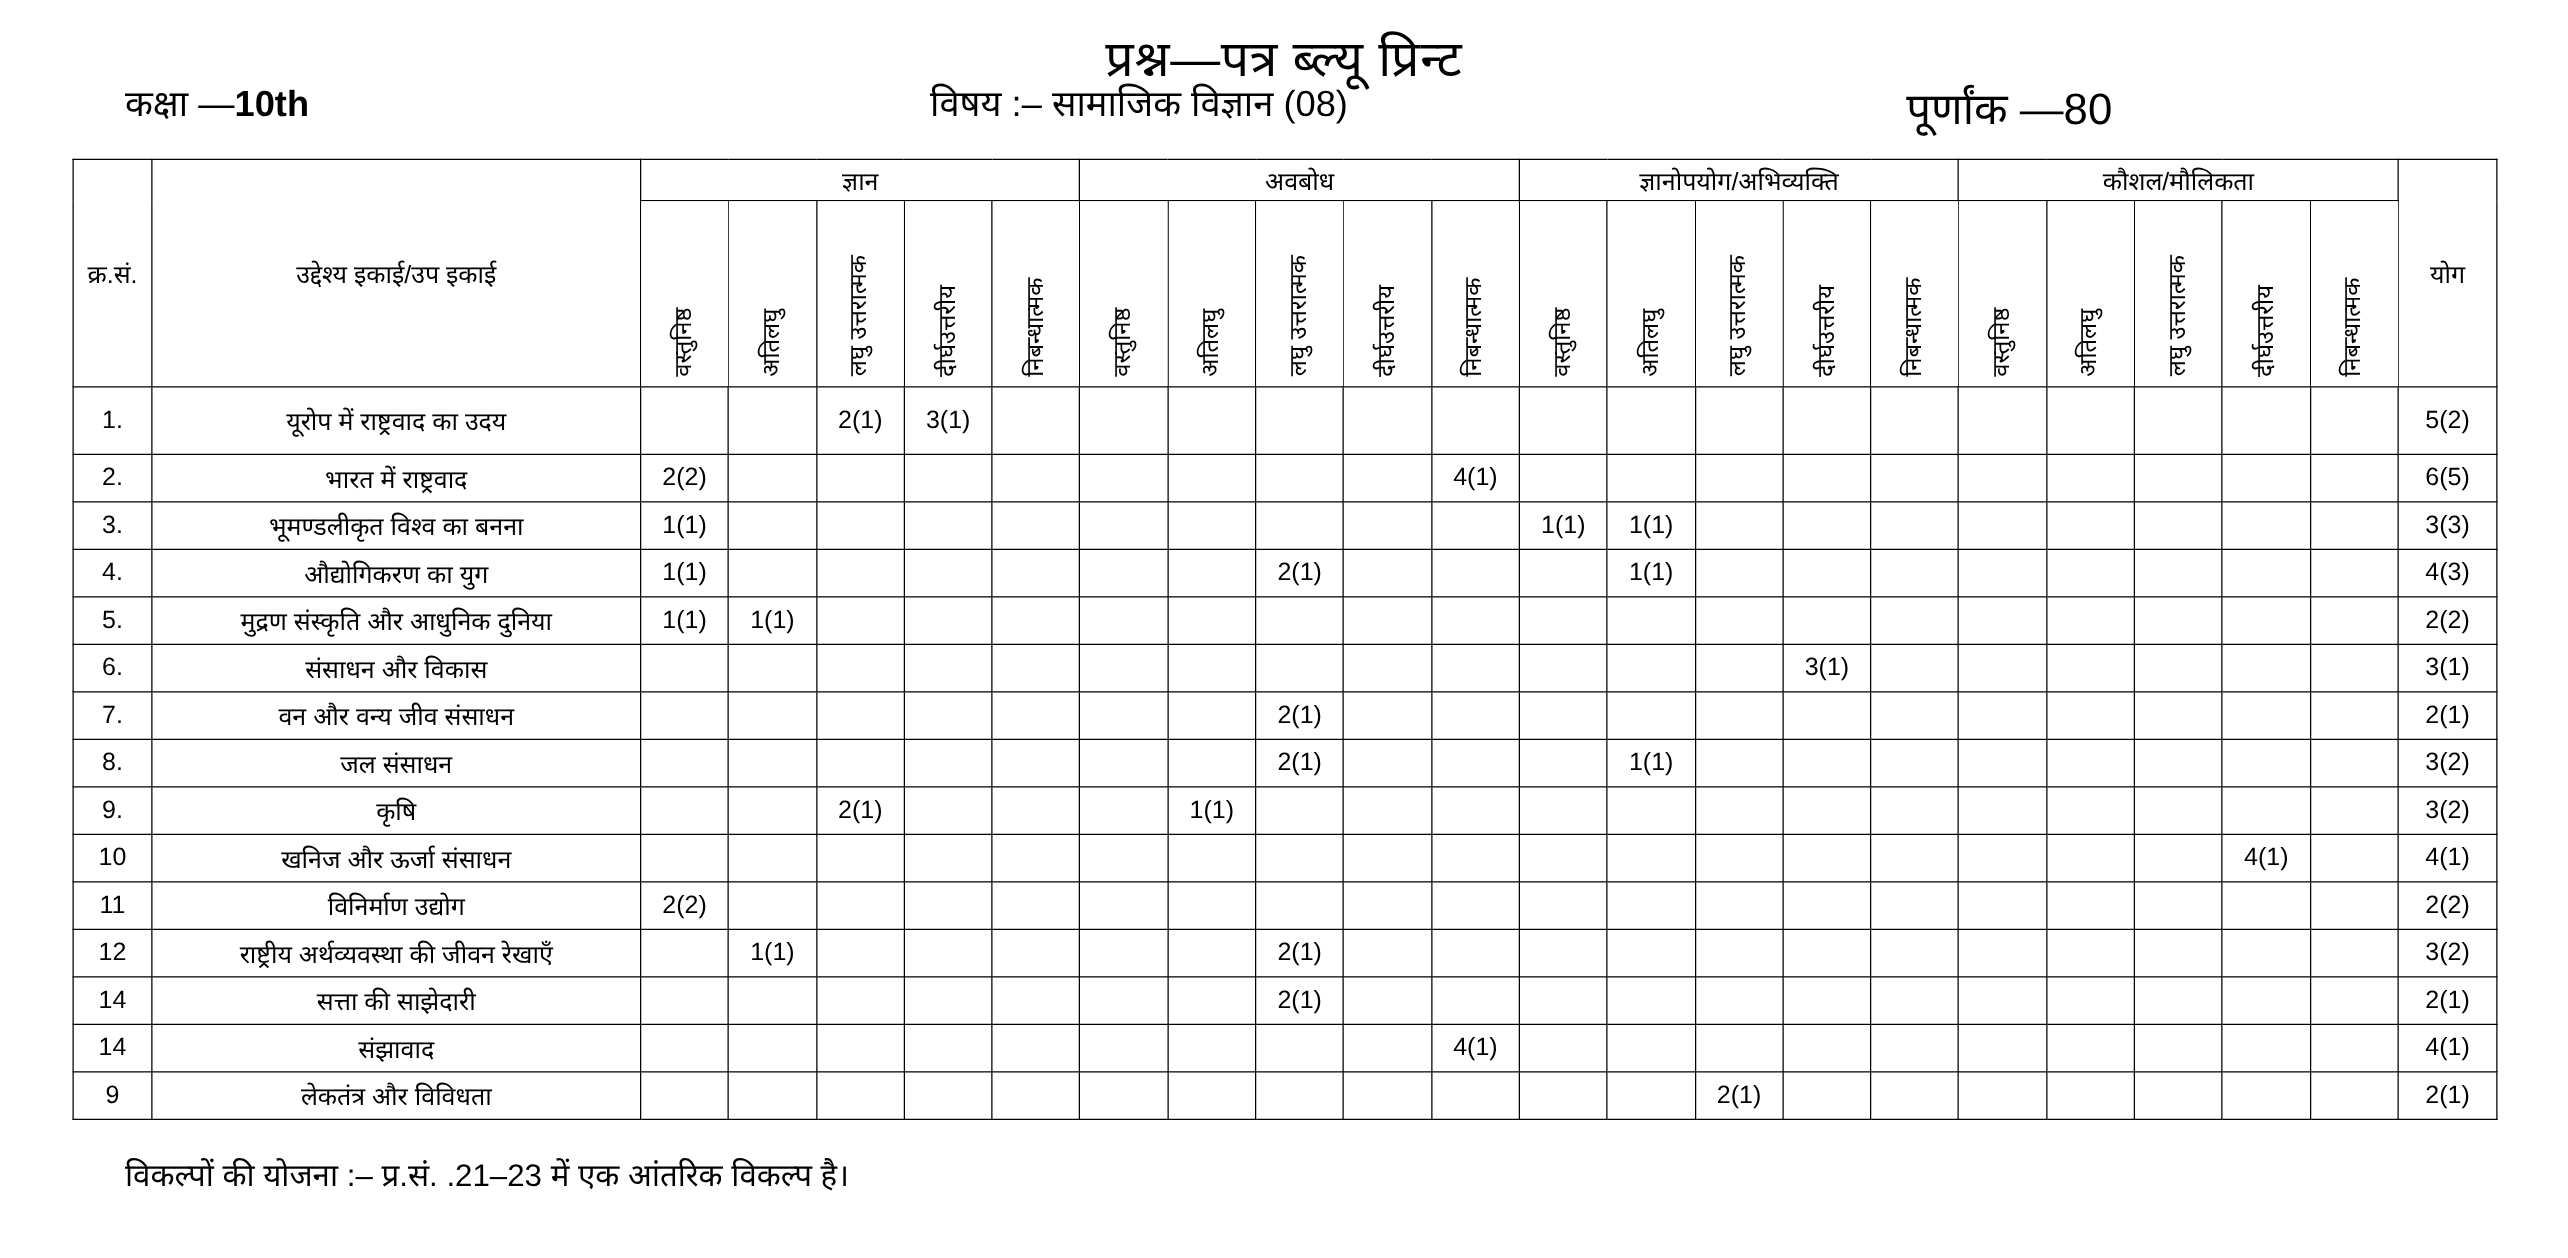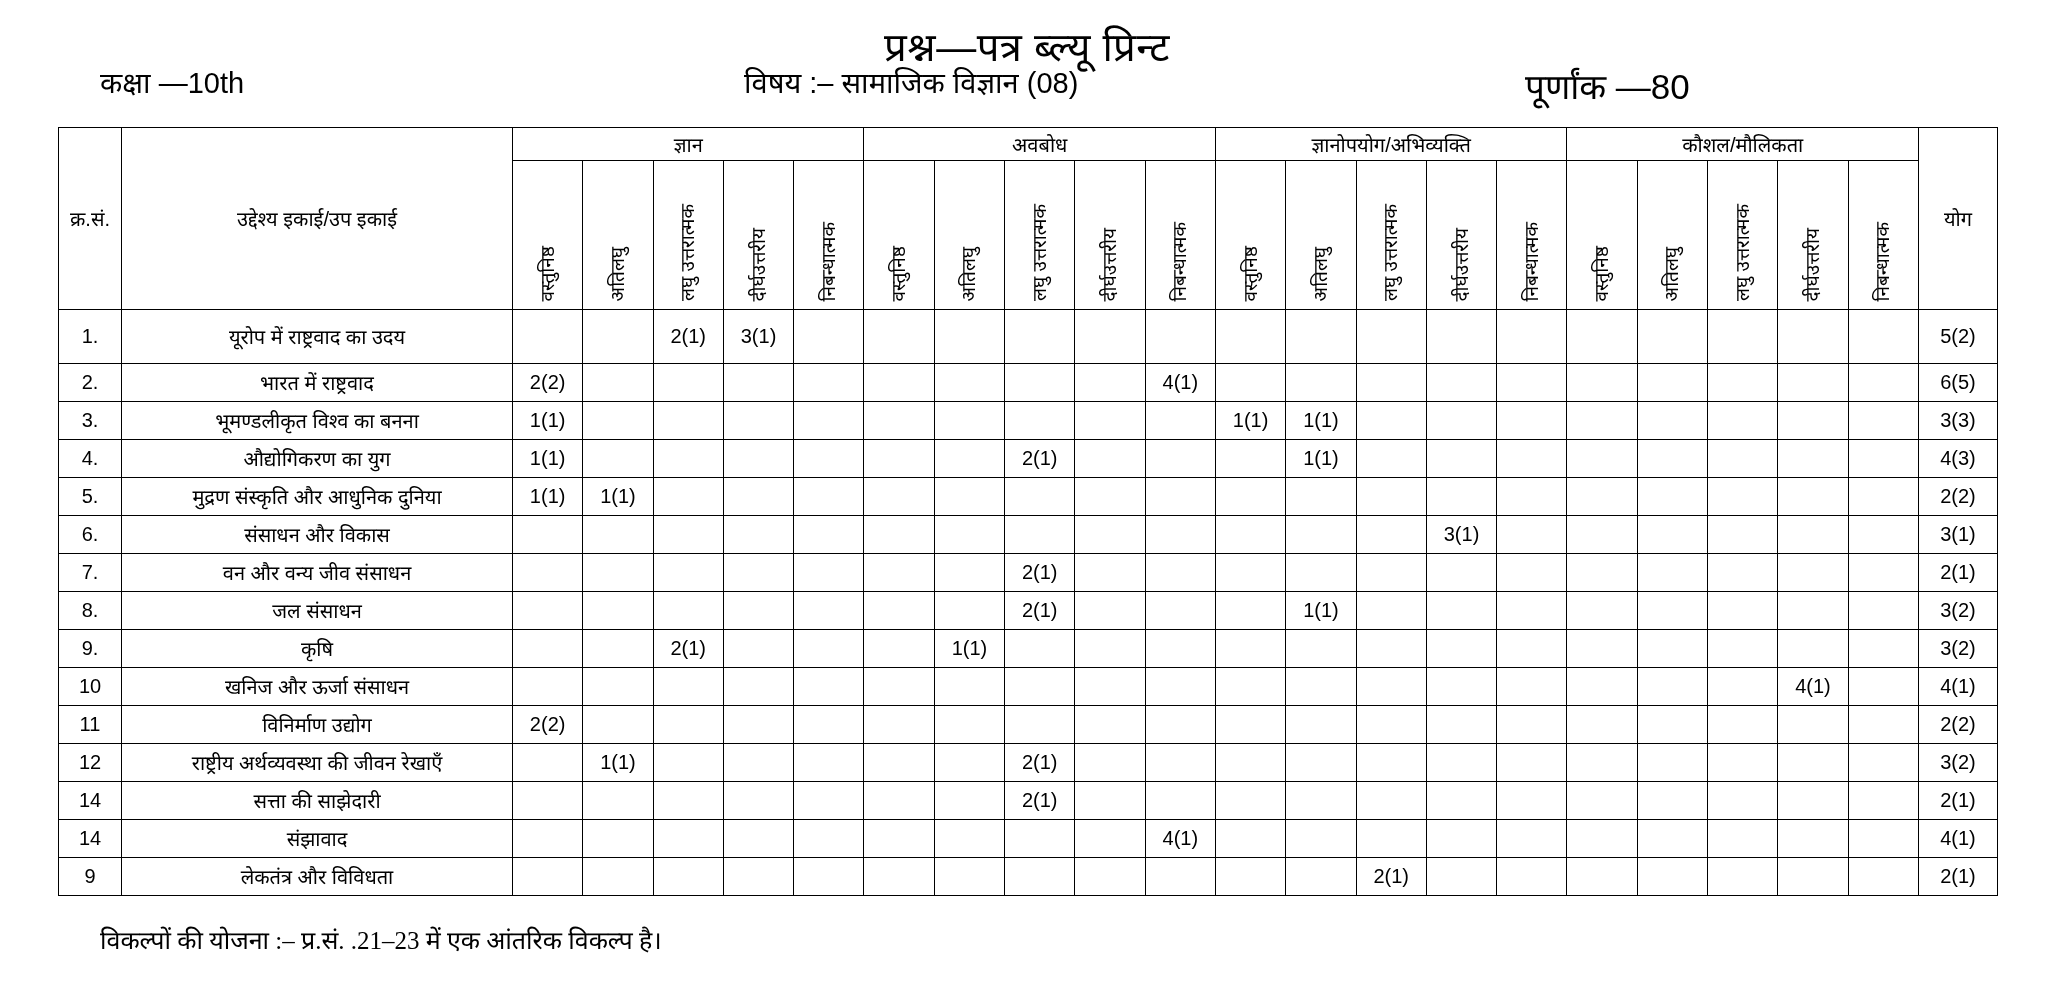--- a/index.html
+++ b/index.html
@@ -42,21 +42,21 @@
     position: relative;
     height: 44px;
   }
   .sub-class {
     position: absolute;
     left: 100px;
     top: 0;
     font-size: 29px;
     white-space: nowrap;
   }
-  .sub-class .bold-part { font-weight: normal; }
+  .sub-class .bold-part { font-weight: bold; }
   .sub-subject {
     position: absolute;
     left: 744px;
     top: 0;
     font-size: 29px;
     white-space: nowrap;
   }
   .sub-marks {
     position: absolute;
     left: 1525px;
@@ -153,21 +153,20 @@
   tr.body-row { height: 38px; }
   tr.body-row.tall { height: 54px; }
 
   
   .footer {
     position: absolute;
     left: 0;
     top: 922px;
     width: 1880px;
     height: 50px;
-    font-family: Liberation Serif, serif;
   }
   .footer-left {
     position: absolute;
     left: 100px;
     top: 0;
     font-size: 25px;
     white-space: nowrap;
   }
   .footer-right {
     position: absolute;

